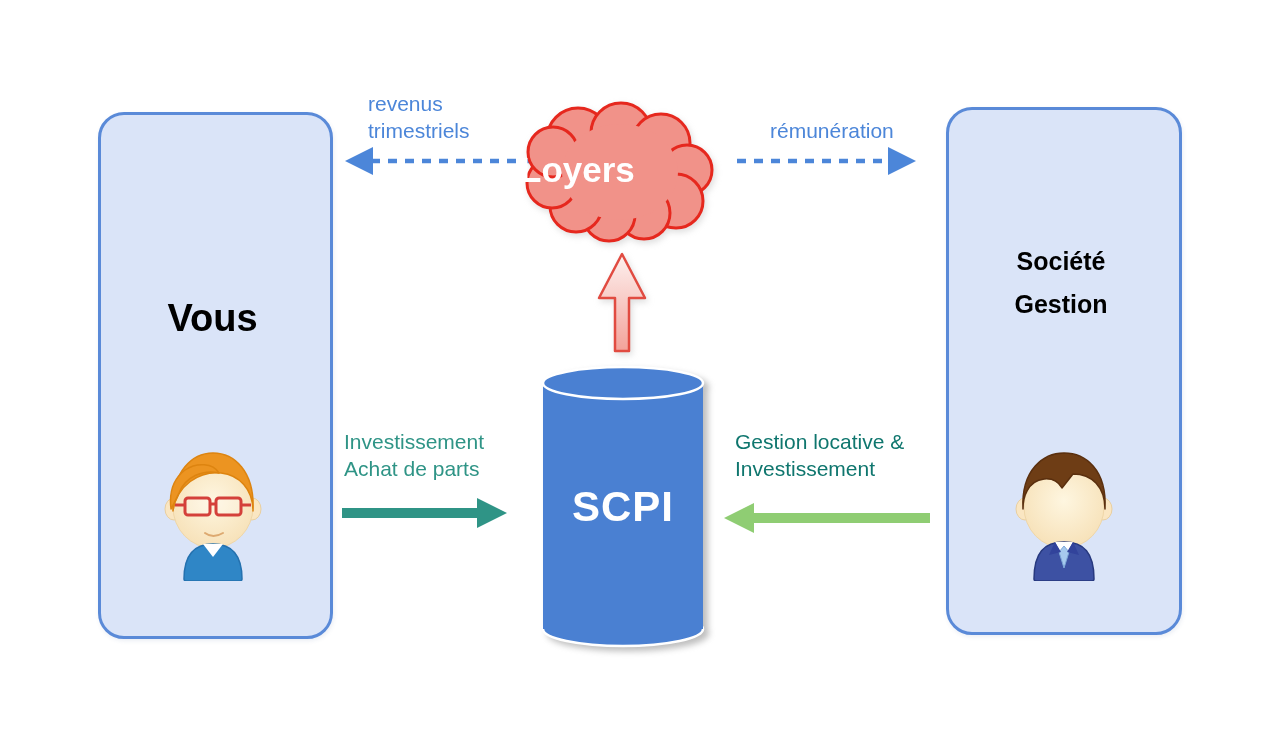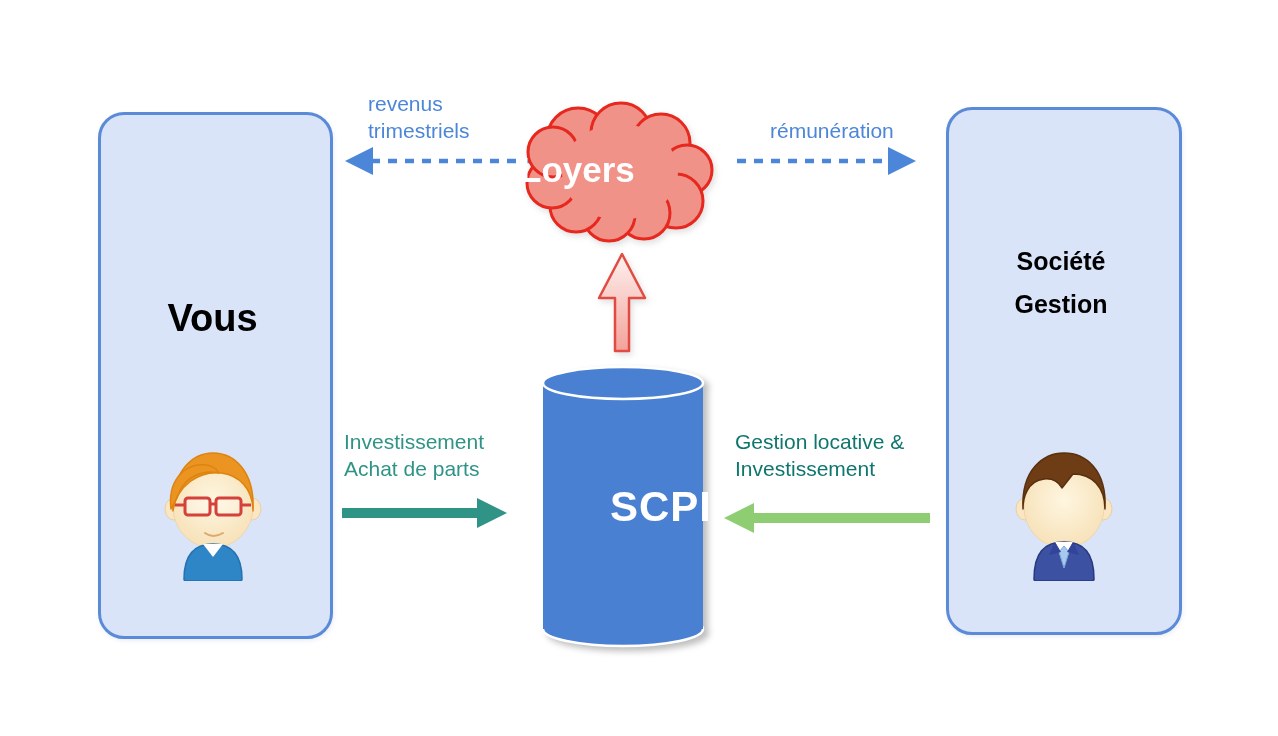--- a/index.html
+++ b/index.html
@@ -18,21 +18,21 @@
     position:absolute; color:#000000; font-weight:700; text-align:center;
   }
   .title-vous { left:98px; top:296px; width:229px; font-size:38px; line-height:44px; }
   .title-soc  { left:946px; top:240px; width:230px; font-size:25px; line-height:43px; }
   .cloud-label {
     position:absolute; left:520px; top:150px; width:180px; text-align:left;
     color:#FFFFFF; font-size:35px; font-weight:700; line-height:40px;
   }
   .scpi-label {
     position:absolute; left:543px; top:483px; width:160px; text-align:center;
-    color:#FFFFFF; font-size:42px; font-weight:700; letter-spacing:1px;padding-left:38px;
+    color:#FFFFFF; font-size:42px; font-weight:700; letter-spacing:1px;
   }
   .flow-label { position:absolute; font-size:21px; line-height:27px; font-weight:400; }
   .lbl-revenus { left:368px; top:90px;  color:#4C86D9; }
   .lbl-remu    { left:747px; top:117px; color:#4C86D9;margin-left:23px; }
   .lbl-invest  { left:344px; top:428px; color:#2F9486; }
   .lbl-gestion { left:735px; top:428px; color:#0f766e; }
   .flow-label span { display:block; }
   .avatar { position:absolute; width:100px; height:138px; }
   .avatar-left  { left:163px;  top:443px; }
   .avatar-right { left:1014px; top:443px; }

